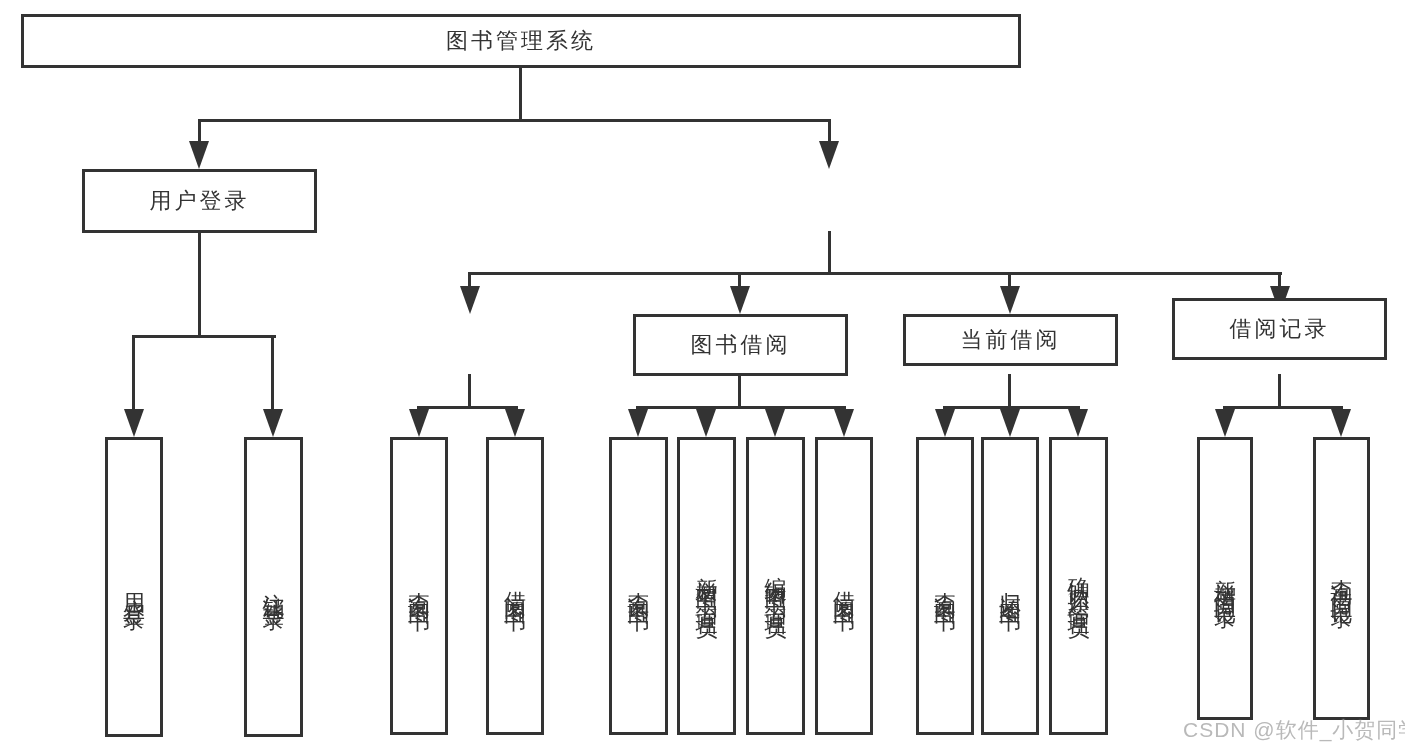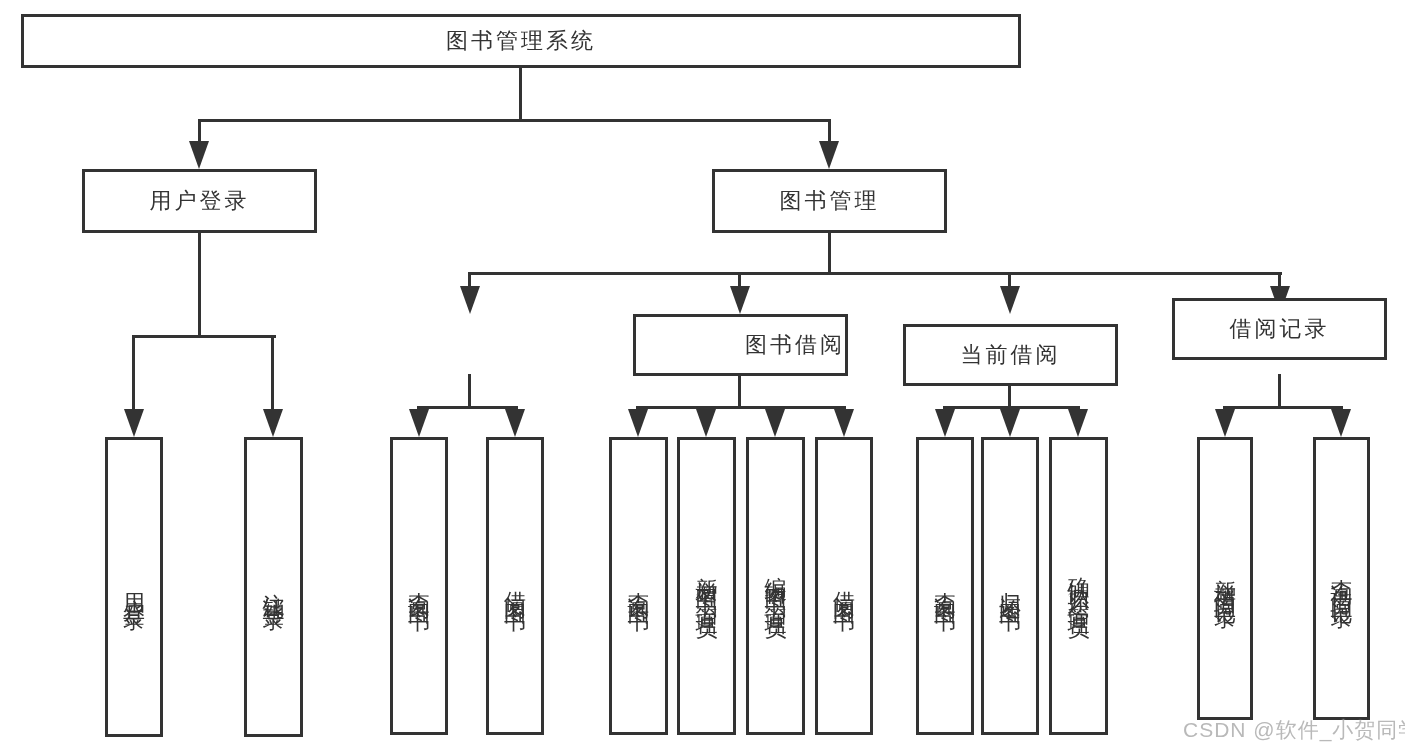--- a/index.html
+++ b/index.html
@@ -78,46 +78,43 @@
   <div class="vline" style="left:519px; top:66px; height:56px;"></div>
   <div class="hline" style="left:198px; top:119px; width:633px;"></div>
   <div class="vline" style="left:198px; top:119px; height:28px;"></div>
   <div class="arrow" style="left:189px; top:141px;"></div>
   <div class="vline" style="left:828px; top:119px; height:28px;"></div>
   <div class="arrow" style="left:819px; top:141px;"></div>
 
   <div class="node" style="left:82px; top:169px; width:235px; height:64px;">
     <span>用户登录</span>
   </div>
-  <div class="node" style="left:712px; top:169px; width:235px; height:64px;">
-    <span>图书管理</span>
-  </div>
 
   <div class="vline" style="left:198px; top:231px; height:106px;"></div>
   <div class="hline" style="left:132px; top:335px; width:144px;"></div>
   <div class="vline" style="left:132px; top:335px; height:77px;"></div>
   <div class="arrow" style="left:124px; top:409px;"></div>
   <div class="vline" style="left:271px; top:335px; height:77px;"></div>
   <div class="arrow" style="left:263px; top:409px;"></div>
 
   <div class="vline" style="left:828px; top:231px; height:44px;"></div>
   <div class="hline" style="left:468px; top:272px; width:814px;"></div>
   <div class="vline" style="left:468px; top:272px; height:16px;"></div>
   <div class="arrow" style="left:460px; top:286px;"></div>
   <div class="vline" style="left:738px; top:272px; height:16px;"></div>
   <div class="arrow" style="left:730px; top:286px;"></div>
   <div class="vline" style="left:1008px; top:272px; height:16px;"></div>
   <div class="arrow" style="left:1000px; top:286px;"></div>
   <div class="vline" style="left:1278px; top:272px; height:16px;"></div>
   <div class="arrow" style="left:1270px; top:286px;"></div>
 
-  <div class="node" style="left:633px; top:314px; width:215px; height:62px;justify-content:flex-end;">
+  <div class="node" style="left:633px; top:314px; width:215px; height:62px;">
     <span>图书借阅</span>
   </div>
-  <div class="node" style="left:903px; top:314px; width:215px; height:62px;margin-top:10px;">
+  <div class="node" style="left:903px; top:314px; width:215px; height:52px;">
     <span>当前借阅</span>
   </div>
   <div class="node" style="left:1172px; top:298px; width:215px; height:62px;">
     <span>借阅记录</span>
   </div>
 
   <div class="vline" style="left:468px; top:374px; height:35px;"></div>
   <div class="hline" style="left:417px; top:406px; width:101px;"></div>
   <div class="arrow" style="left:409px; top:409px;"></div>
   <div class="arrow" style="left:505px; top:409px;"></div>

